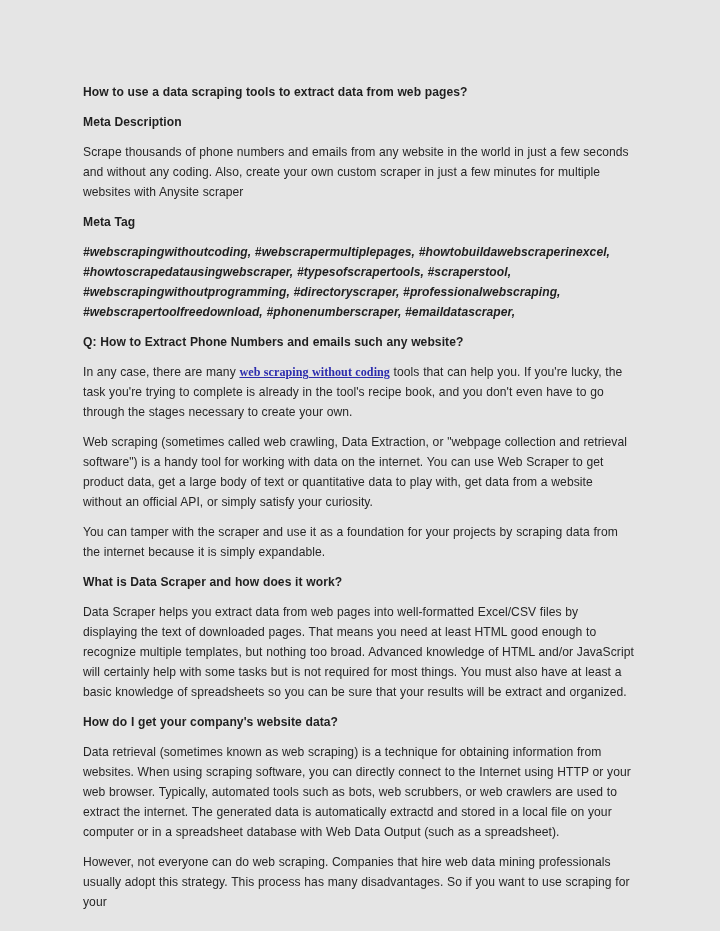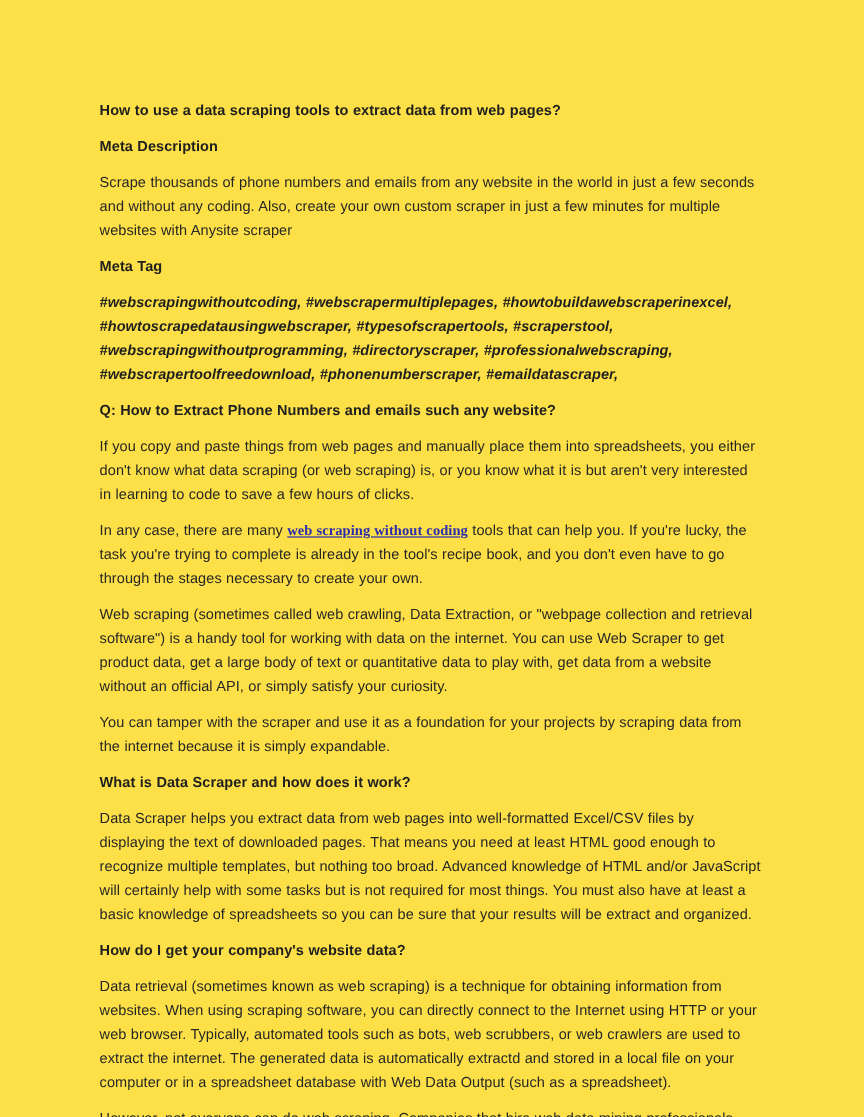--- a/index.html
+++ b/index.html
@@ -11,21 +11,21 @@
     width: 720px;
     height: 931px;
     font-family: "Liberation Sans", sans-serif;
     color: #262626;
     overflow: hidden;
   }
   .page {
     position: relative;
     width: 720px;
     height: 931px;
-    background: #fde047;
+    background: #e5e5e5;
     box-sizing: border-box;
     padding: 82px 86px 0 83px;
   }
   .doc-body {
     width: 552px;
   }
   p {
     margin: 0 0 10px 0;
     font-size: 12.1px;
     line-height: 20px;
@@ -66,21 +66,20 @@
 
     <p class="heading">
       <span class="tagline">#webscrapingwithoutcoding, #webscrapermultiplepages, #howtobuildawebscraperinexcel,</span>
       <span class="tagline">#howtoscrapedatausingwebscraper, #typesofscrapertools, #scraperstool,</span>
       <span class="tagline">#webscrapingwithoutprogramming, #directoryscraper, #professionalwebscraping,</span>
       <span class="tagline">#webscrapertoolfreedownload, #phonenumberscraper, #emaildatascraper,</span>
     </p>
 
     <p class="heading">Q: How to Extract Phone Numbers and emails such any website?</p>
 
-    <p>If you copy and paste things from web pages and manually place them into spreadsheets, you either don't know what data scraping (or web scraping) is, or you know what it is but aren't very interested in learning to code to save a few hours of clicks.</p>
 
     <p><span>In any case, there are many </span><a class="doclink" href="#">web scraping without coding</a><span> tools that can help you. If you're lucky, the task you're trying to complete is already in the tool's recipe book, and you don't even have to go through the stages necessary to create your own.</span></p>
 
     <p>Web scraping (sometimes called web crawling, Data Extraction, or "webpage collection and retrieval software") is a handy tool for working with data on the internet. You can use Web Scraper to get product data, get a large body of text or quantitative data to play with, get data from a website without an official API, or simply satisfy your curiosity.</p>
 
     <p>You can tamper with the scraper and use it as a foundation for your projects by scraping data from the internet because it is simply expandable.</p>
 
     <p class="heading">What is Data Scraper and how does it work?</p>
 
     <p>Data Scraper helps you extract data from web pages into well-formatted Excel/CSV files by displaying the text of downloaded pages. That means you need at least HTML good enough to recognize multiple templates, but nothing too broad. Advanced knowledge of HTML and/or JavaScript will certainly help with some tasks but is not required for most things. You must also have at least a basic knowledge of spreadsheets so you can be sure that your results will be extract and organized.</p>

